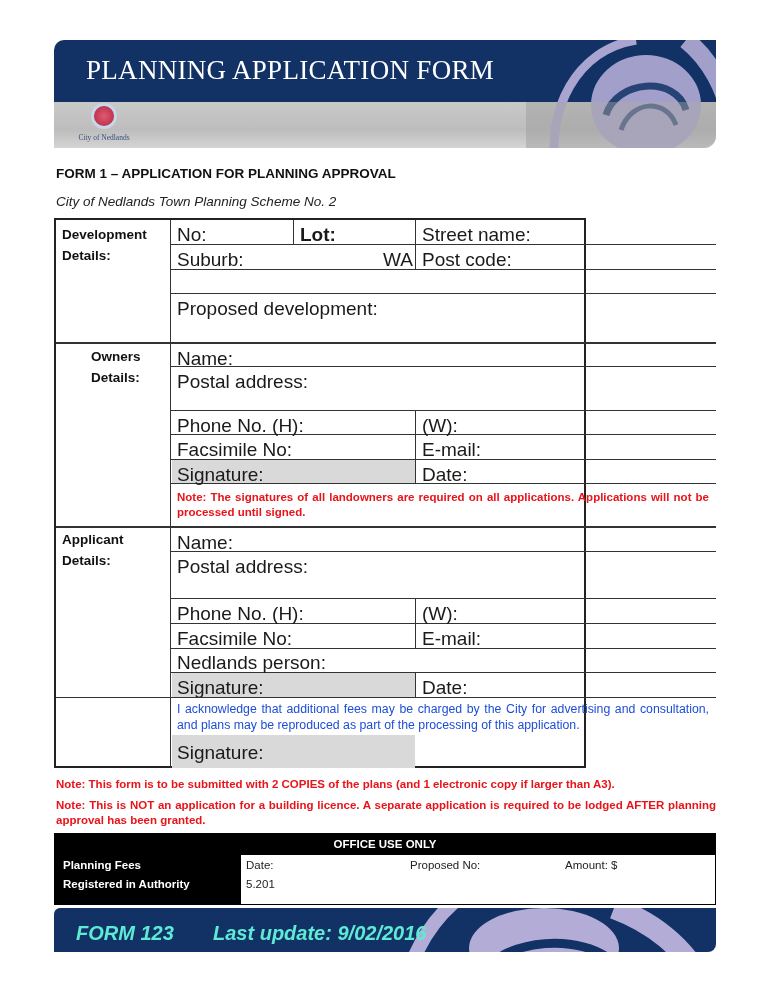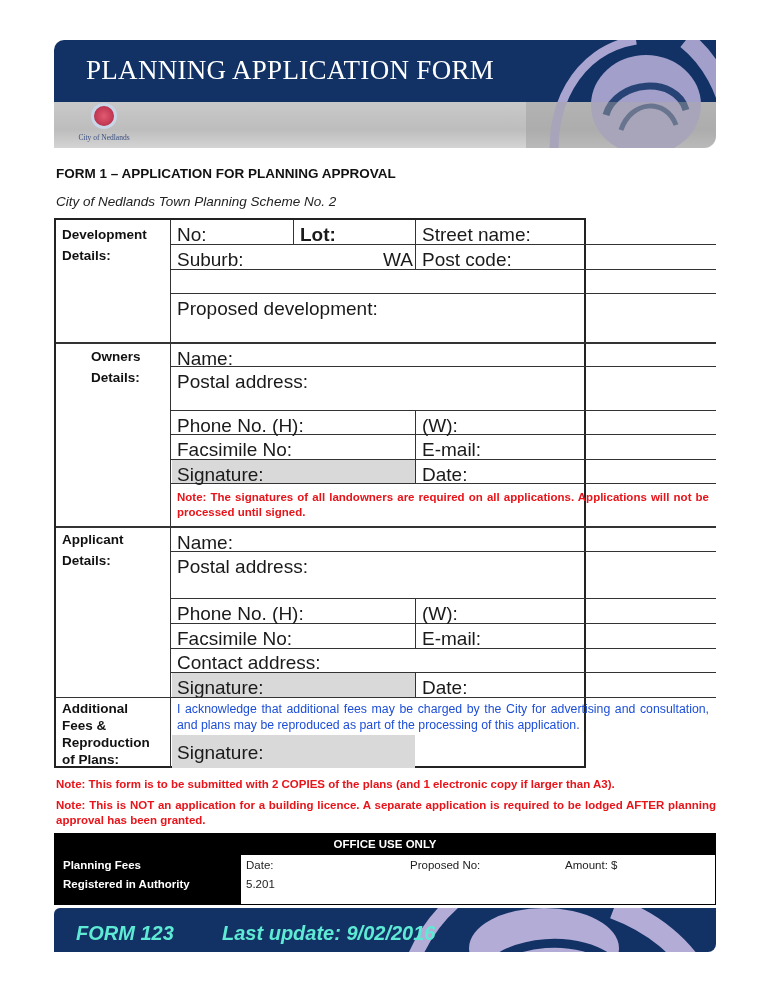--- a/index.html
+++ b/index.html
@@ -130,32 +130,26 @@
   <div class="vl" style="left:359px; top:378px; height:50px;"></div>
   <div class="vl" style="left:359px; top:452px; height:25px;"></div>
   <div class="shade" style="left:116px; top:453px; width:243px; height:24px;"></div>
 
   <div class="cell-text" style="left:121px; top:312px;">Name:</div>
   <div class="cell-text" style="left:121px; top:336px;">Postal address:</div>
   <div class="cell-text" style="left:121px; top:383px;">Phone No. (H):</div>
   <div class="cell-text" style="left:366px; top:383px;">(W):</div>
   <div class="cell-text" style="left:121px; top:408px;">Facsimile No:</div>
   <div class="cell-text" style="left:366px; top:408px;">E-mail:</div>
-  <div class="cell-text" style="left:121px; top:432px;">Contact address:</div>
+  <div class="cell-text" style="left:121px; top:432px;">Nedlands person:</div>
   <div class="cell-text" style="left:121px; top:457px;">Signature:</div>
   <div class="cell-text" style="left:366px; top:457px;">Date:</div>
 
   <div class="hl" style="left:0; width:660px; top:477px;"></div>
 
-  <div class="sec-label" style="left:6px; top:480px; line-height:17px;">
-    <div>Additional</div>
-    <div>Fees &amp;</div>
-    <div>Reproduction</div>
-    <div>of Plans:</div>
-  </div>
   <div class="ack" style="left:121px; top:481px; width:532px;">I acknowledge that additional fees may be charged by the City for advertising and consultation, and plans may be reproduced as part of the processing of this application.</div>
   <div class="shade" style="left:116px; top:515px; width:243px; height:33px;"></div>
   <div class="cell-text" style="left:121px; top:522px;">Signature:</div>
 </div>
 
 <div class="note-below" style="left:56px; top:777px; width:660px; white-space:nowrap;">Note: This form is to be submitted with 2 COPIES of the plans (and 1 electronic copy if larger than A3).</div>
 <div class="note-below" style="left:56px; top:798px; width:660px; text-align:justify; text-align-last:left;">Note: This is NOT an application for a building licence. A separate application is required to be lodged AFTER planning approval has been granted.</div>
 
 <div class="abs office">
   <div class="office-head">OFFICE USE ONLY</div>
@@ -170,14 +164,14 @@
 
 <div class="abs footer">
   <svg class="footer-rose" viewBox="0 0 340 110">
     <path d="M20 110 C 30 70, 50 40, 75 20" stroke="#b3acd6" stroke-width="14" fill="none"></path>
     <ellipse cx="160" cy="70" rx="75" ry="40" fill="#b3acd6"></ellipse>
     <path d="M100 95 C 120 60, 200 55, 230 85" stroke="#123266" stroke-width="9" fill="none"></path>
     <path d="M120 110 C 140 85, 190 85, 210 110" stroke="#123266" stroke-width="6" fill="none"></path>
     <path d="M230 30 C 270 45, 300 70, 315 100" stroke="#b3acd6" stroke-width="22" fill="none"></path>
   </svg>
   <div class="footer-text" style="left:22px;">FORM 123</div>
-  <div class="footer-text" style="left:168px;">Last update: 9/02/2016</div>
+  <div class="footer-text" style="left:159px;">Last update: 9/02/2016</div>
 </div>
 
 </body></html>

